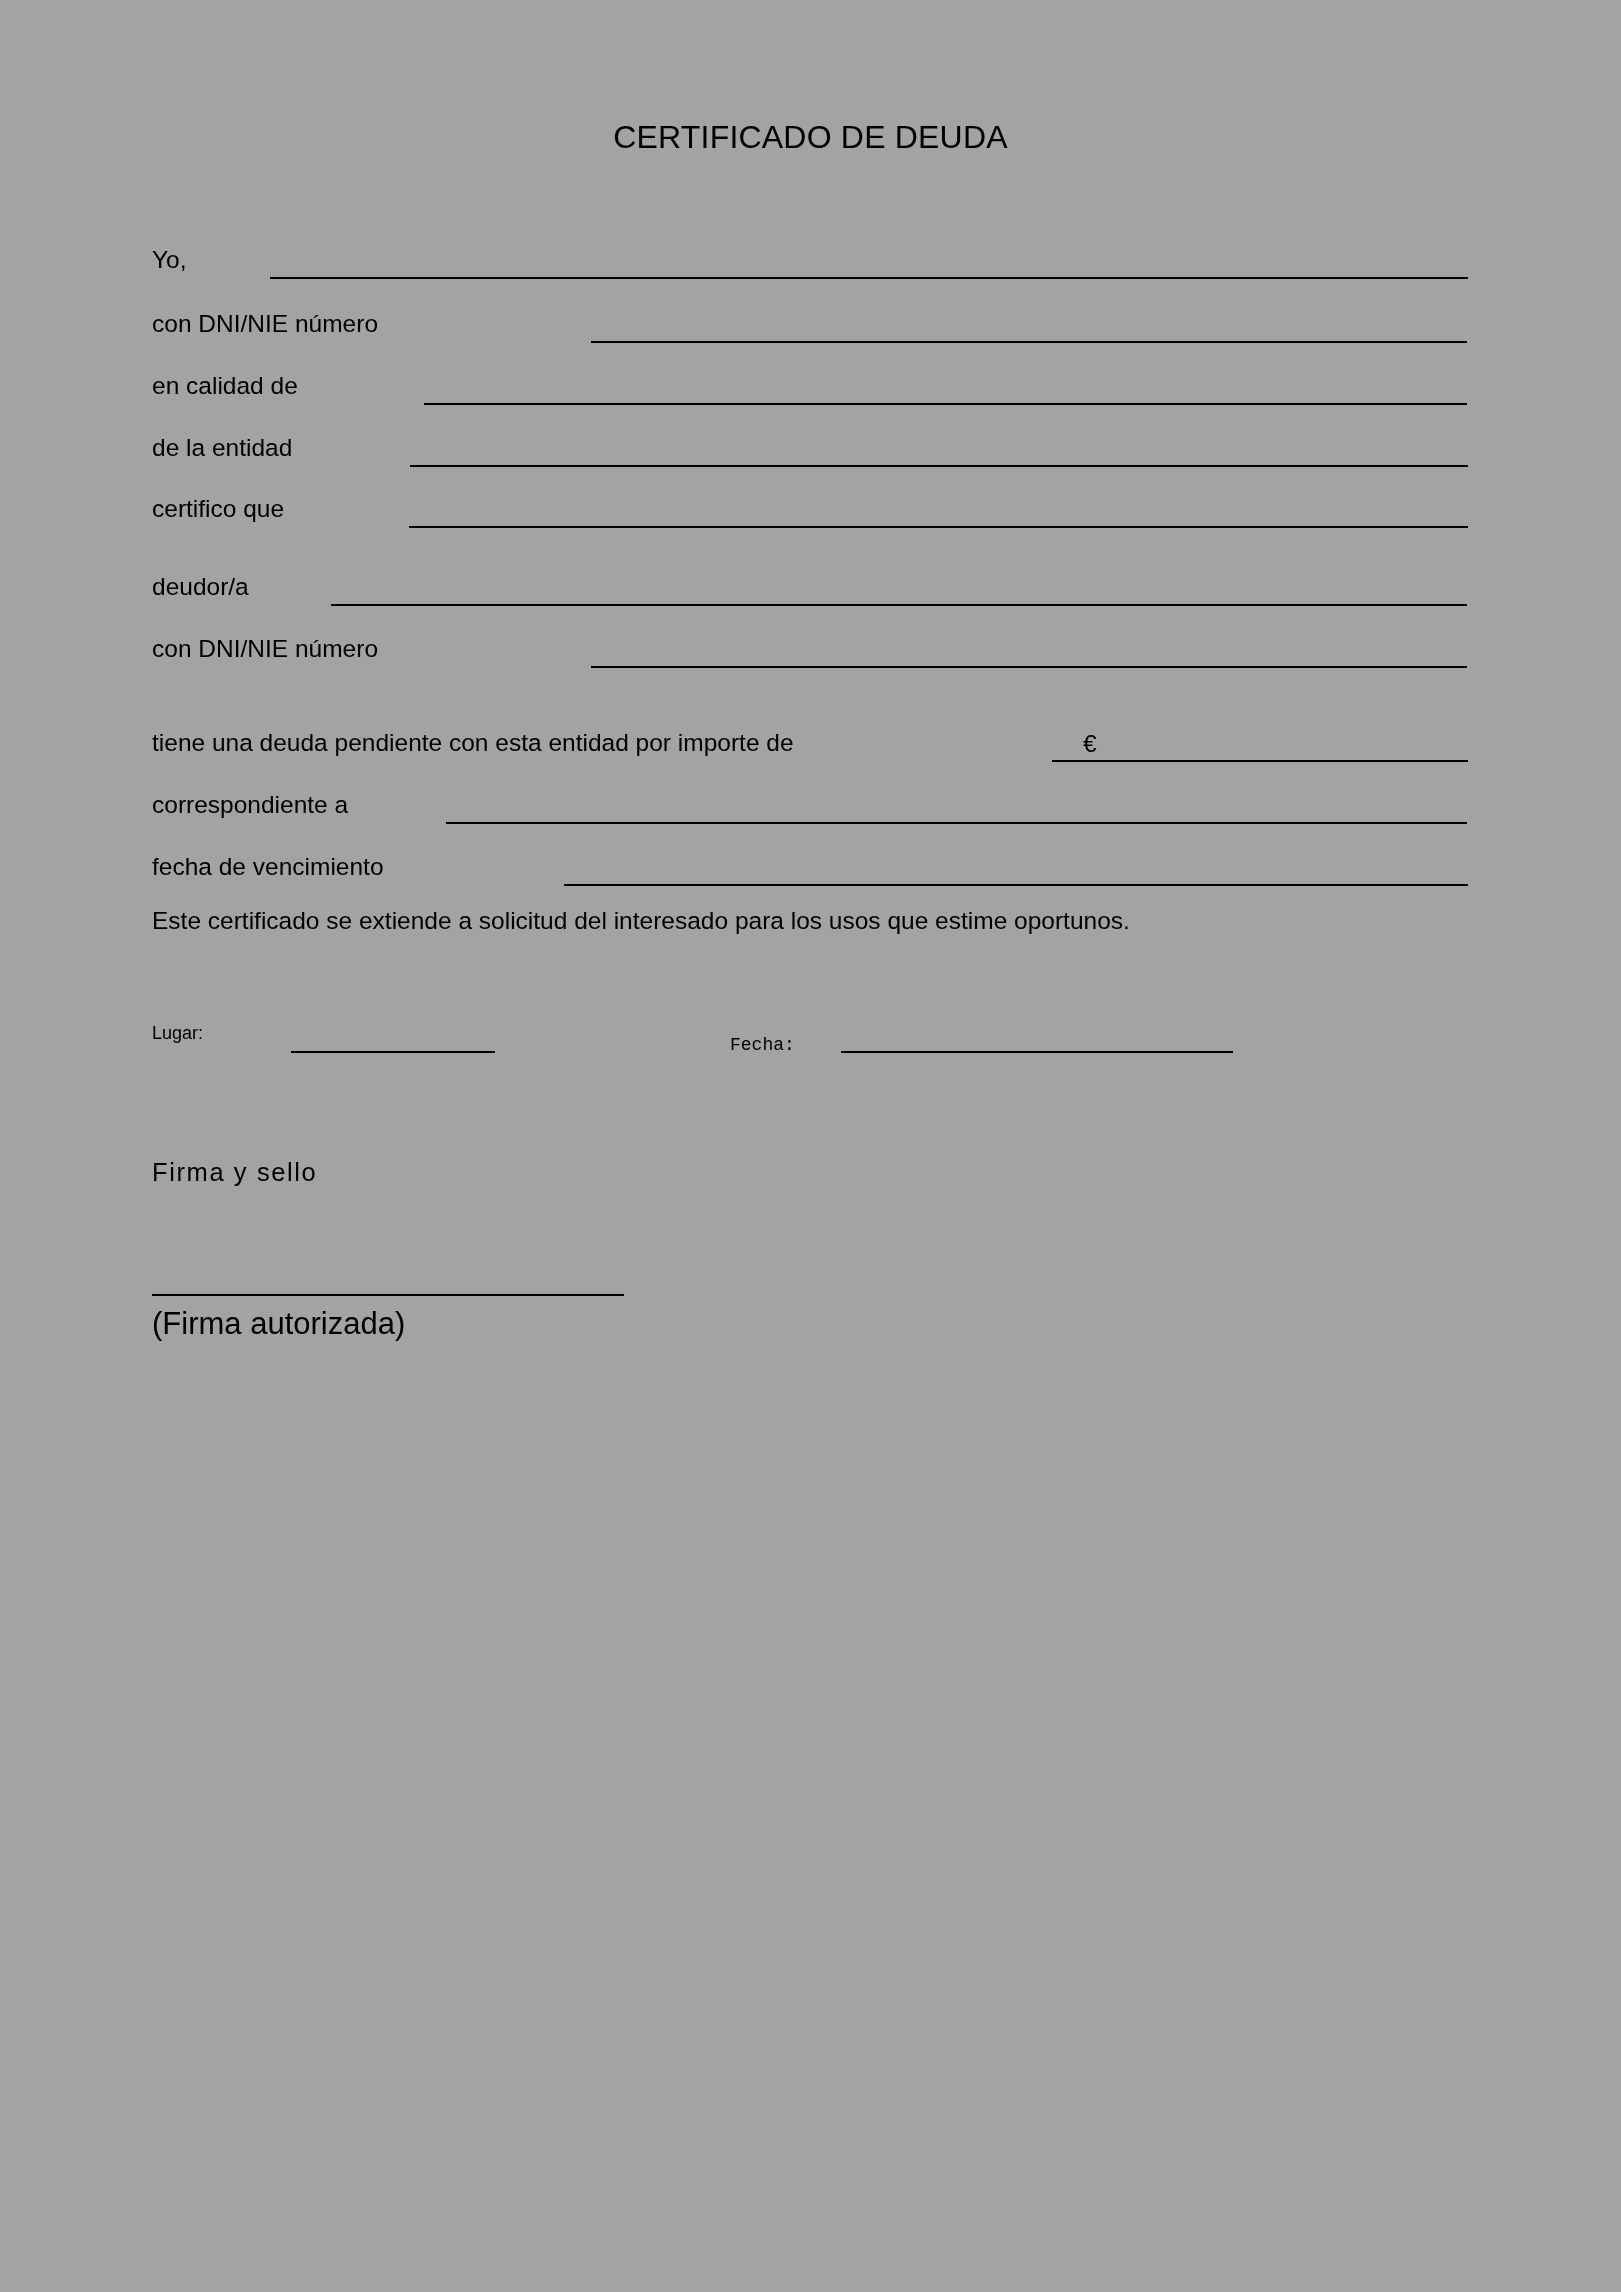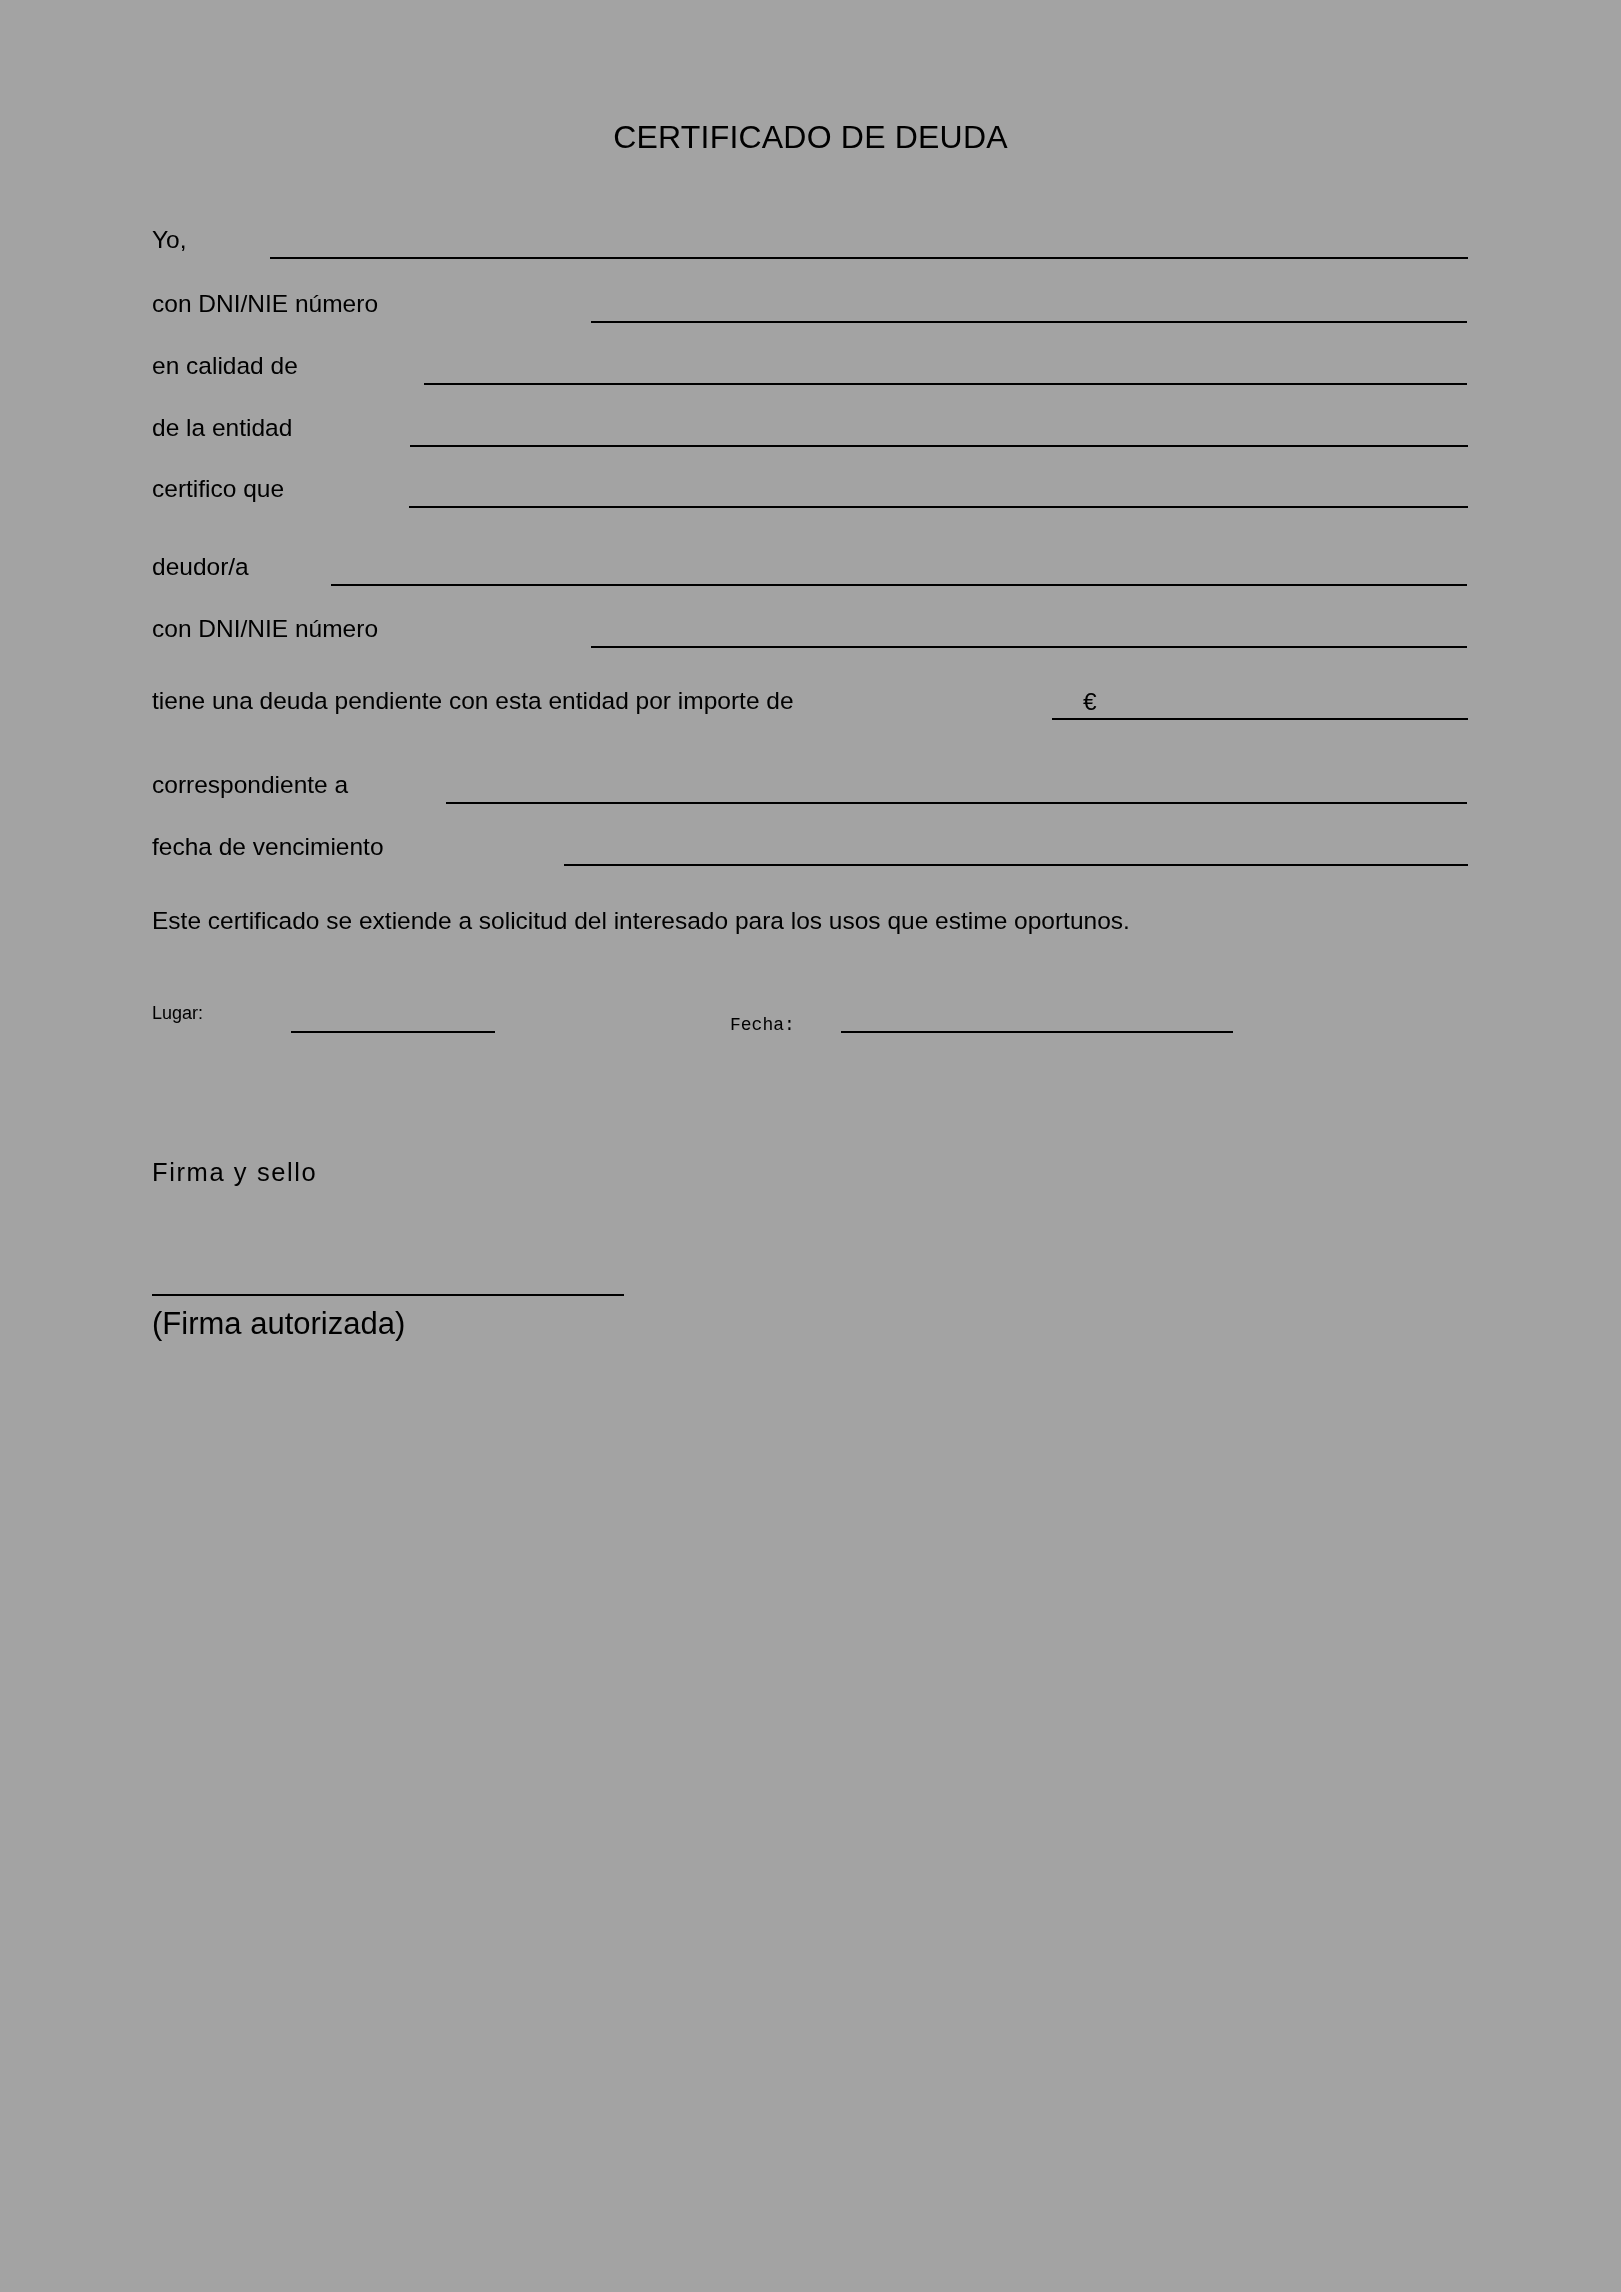--- a/index.html
+++ b/index.html
@@ -31,20 +31,21 @@
     letter-spacing: 0.2px;
     white-space: nowrap;
   }
 
   
   .row {
     position: absolute;
     left: 0;
     width: 1621px;
     height: 43px;
+    margin-top: 20px;
   }
   .row .label {
     position: absolute;
     left: 152px;
     top: 0;
     font-size: 24.5px;
     line-height: 29px;
     white-space: nowrap;
   }
   .rule {
@@ -129,21 +130,21 @@
   <div class="row" style="top:552px;">
     <span class="label">deudor/a</span>
     <span class="rule" style="left:331px; top:32px; width:1136px;"></span>
   </div>
 
   <div class="row" style="top:614px;">
     <span class="label">con DNI/NIE número</span>
     <span class="rule" style="left:591px; top:32px; width:876px;"></span>
   </div>
 
-  <div class="row" style="top:686px;">
+  <div class="row" style="top:708px;">
     <span class="label">tiene una deuda pendiente con esta entidad por importe de</span>
     <span class="euro" style="left:1083px; top:1px;">€</span>
     <span class="rule" style="left:1052px; top:32px; width:416px;"></span>
   </div>
 
   <div class="row" style="top:770px;">
     <span class="label">correspondiente a</span>
     <span class="rule" style="left:446px; top:32px; width:1021px;"></span>
   </div>
 

